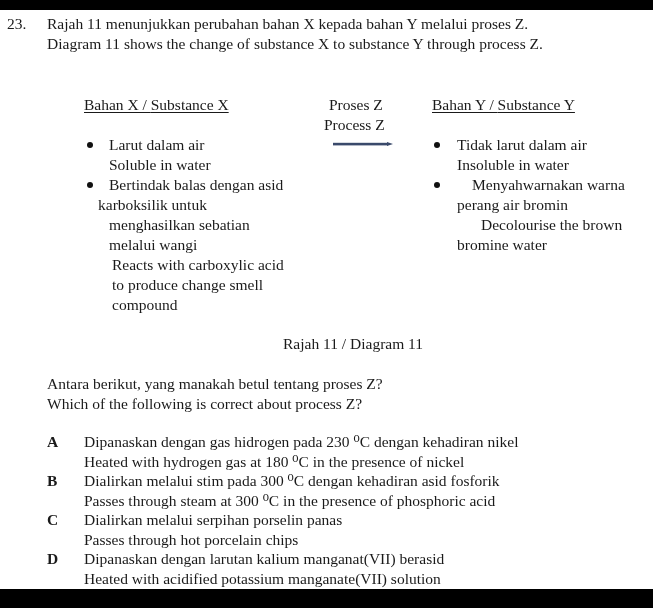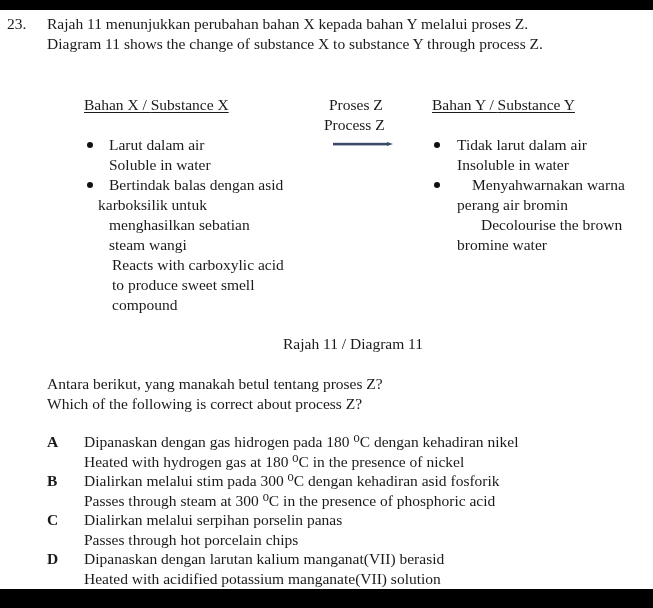--- a/index.html
+++ b/index.html
@@ -58,43 +58,43 @@
 <div class="abs t u" style="left:432px; top:95px;"><span>Bahan Y / </span><span class="it">Substance Y</span></div>
 
 <div class="bullet" style="left:87px; top:142px;"></div>
 <div class="abs t" style="left:109px; top:135px;">Larut dalam air</div>
 <div class="abs t it" style="left:109px; top:155px;">Soluble in water</div>
 
 <div class="bullet" style="left:87px; top:182px;"></div>
 <div class="abs t" style="left:109px; top:175px;">Bertindak balas dengan asid</div>
 <div class="abs t" style="left:98px; top:195px;">karboksilik untuk</div>
 <div class="abs t" style="left:109px; top:215px;">menghasilkan sebatian</div>
-<div class="abs t" style="left:109px; top:235px;">steam wangi</div>
+<div class="abs t" style="left:109px; top:235px;">melalui wangi</div>
 <div class="abs t it" style="left:112px; top:255px;">Reacts with carboxylic acid</div>
-<div class="abs t it" style="left:112px; top:275px;">to produce sweet smell</div>
+<div class="abs t it" style="left:112px; top:275px;">to produce change smell</div>
 <div class="abs t it" style="left:112px; top:295px;">compound</div>
 
 <div class="bullet" style="left:434px; top:142px;"></div>
 <div class="abs t" style="left:457px; top:135px;">Tidak larut dalam air</div>
 <div class="abs t it" style="left:457px; top:155px;">Insoluble in water</div>
 
 <div class="bullet" style="left:434px; top:182px;"></div>
 <div class="abs t" style="left:472px; top:175px;">Menyahwarnakan warna</div>
 <div class="abs t" style="left:457px; top:195px;">perang air bromin</div>
 <div class="abs t it" style="left:481px; top:215px;">Decolourise the brown</div>
 <div class="abs t it" style="left:457px; top:235px;">bromine water</div>
 
 <div class="abs t" style="left:283px; top:334px;"><span>Rajah 11 / </span><span class="it">Diagram 11</span></div>
 
 <div class="abs t" style="left:47px; top:374px;">Antara berikut, yang manakah betul tentang proses Z?</div>
 <div class="abs t it" style="left:47px; top:394px;">Which of the following is correct about process Z?</div>
 
 <div>
   <div class="abs t bold" style="left:47px; top:432px;">A</div>
-  <div class="abs t" style="left:84px; top:432px;">Dipanaskan dengan gas hidrogen pada 180 ⁰C dengan kehadiran nikel</div>
+  <div class="abs t" style="left:84px; top:432px;">Dipanaskan dengan gas hidrogen pada 230 ⁰C dengan kehadiran nikel</div>
   <div class="abs t it" style="left:84px; top:452px;">Heated with hydrogen gas at 180 ⁰C in the presence of nickel</div>
 </div>
 <div>
   <div class="abs t bold" style="left:47px; top:471px;">B</div>
   <div class="abs t" style="left:84px; top:471px;">Dialirkan melalui stim pada 300 ⁰C dengan kehadiran asid fosforik</div>
   <div class="abs t it" style="left:84px; top:491px;">Passes through steam at 300 ⁰C in the presence of phosphoric acid</div>
 </div>
 <div>
   <div class="abs t bold" style="left:47px; top:510px;">C</div>
   <div class="abs t" style="left:84px; top:510px;">Dialirkan melalui serpihan porselin panas</div>

